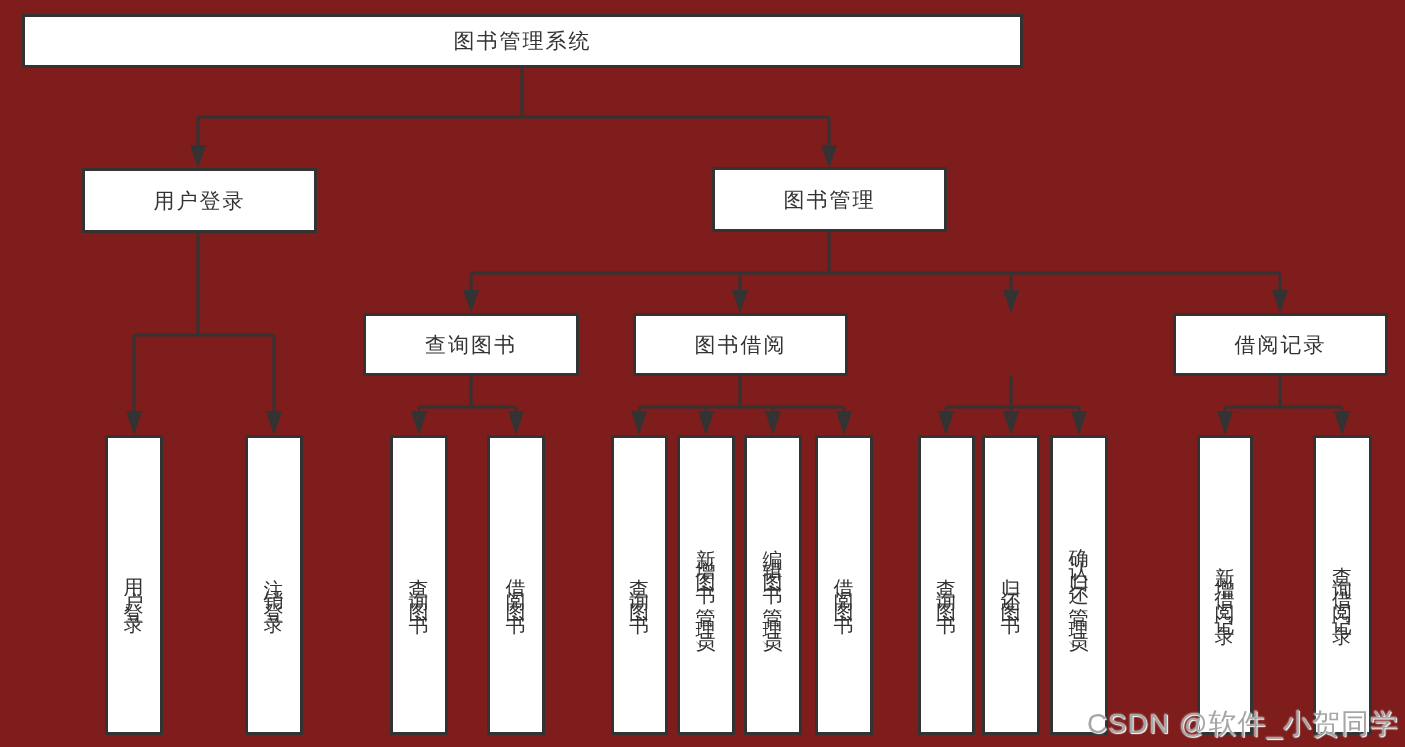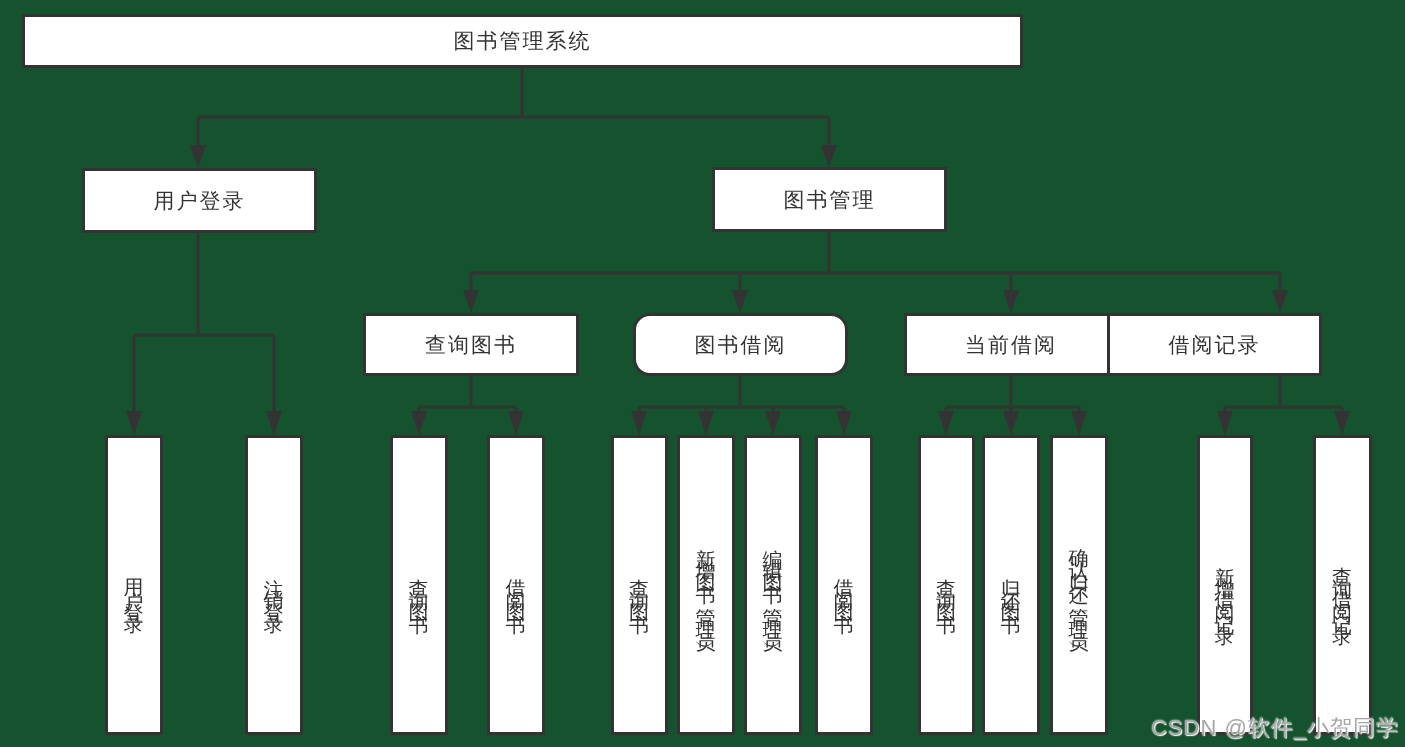--- a/index.html
+++ b/index.html
@@ -1,19 +1,19 @@
 <!DOCTYPE html>
 <html><head>
 <meta charset="utf-8">
 <style>
   html,body { margin:0; padding:0; background:#ffffff; }
   #canvas {
     position:relative;
     width:1405px; height:747px;
-    background:#14532d;
+    background:#7f1d1d;
     font-family:"Liberation Sans", sans-serif;
     overflow:hidden;
   }
   #connectors { position:absolute; left:0; top:0; z-index:1; }
   .box {
     position:absolute;
     box-sizing:border-box;
     background:#ffffff;
     border:3px solid #333333;
     display:flex;
@@ -28,21 +28,21 @@
     text-orientation:mixed;
     font-size:20px;
     line-height:1;
     letter-spacing:12px;
     padding-top:4px;
   }
   .watermark {
     position:absolute;
     right:6px; bottom:4px;
     z-index:3;
-    font-size:22px;
+    font-size:28px;
     letter-spacing:1px;
     color:#a6a6a6;
     text-shadow:0 0 2px #ffffff, 1px 1px 1px #ffffff;
     white-space:nowrap;
   }
 </style>
 </head>
 <body>
 
 <div id="canvas">
@@ -85,27 +85,24 @@
   <div class="box h-box" style="left:82px; top:168px; width:235px; height:65px;">
     <span>用户登录</span>
   </div>
   <div class="box h-box" style="left:712px; top:167px; width:235px; height:65px;align-items:center;">
     <span>图书管理</span>
   </div>
 
   <div class="box h-box" style="left:363px; top:313px; width:216px; height:63px;">
     <span>查询图书</span>
   </div>
-  <div class="box h-box" style="left:633px; top:313px; width:215px; height:63px;border-radius:17px;">
+  <div class="box h-box" style="left:633px; top:313px; width:215px; height:63px;">
     <span>图书借阅</span>
   </div>
-  <div class="box h-box" style="left:904px; top:313px; width:214px; height:63px;">
-    <span>当前借阅</span>
-  </div>
-  <div class="box h-box" style="left:1107px; top:313px; width:215px; height:63px;">
+  <div class="box h-box" style="left:1173px; top:313px; width:215px; height:63px;">
     <span>借阅记录</span>
   </div>
 
   <div class="box v-box" style="left:105px; top:435px; width:58px; height:300px;">
     <span>用户登录</span>
   </div>
   <div class="box v-box" style="left:245px; top:435px; width:58px; height:300px;">
     <span>注销登录</span>
   </div>
 

